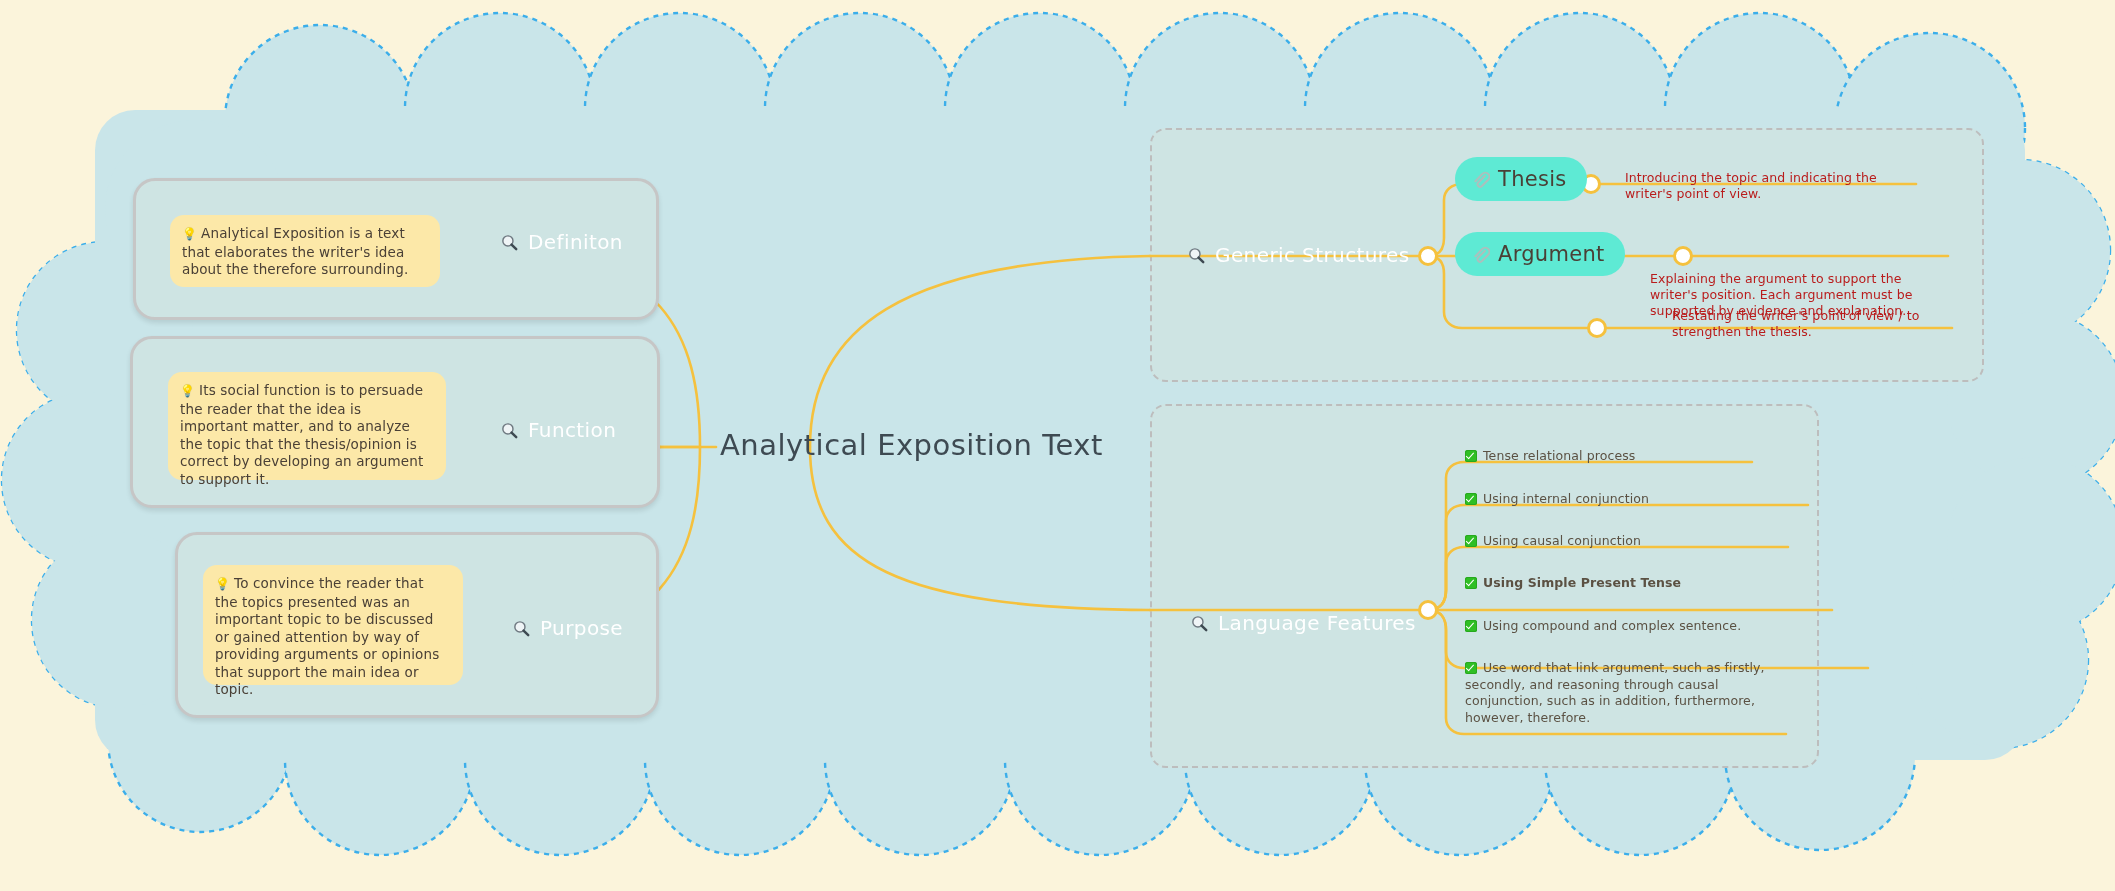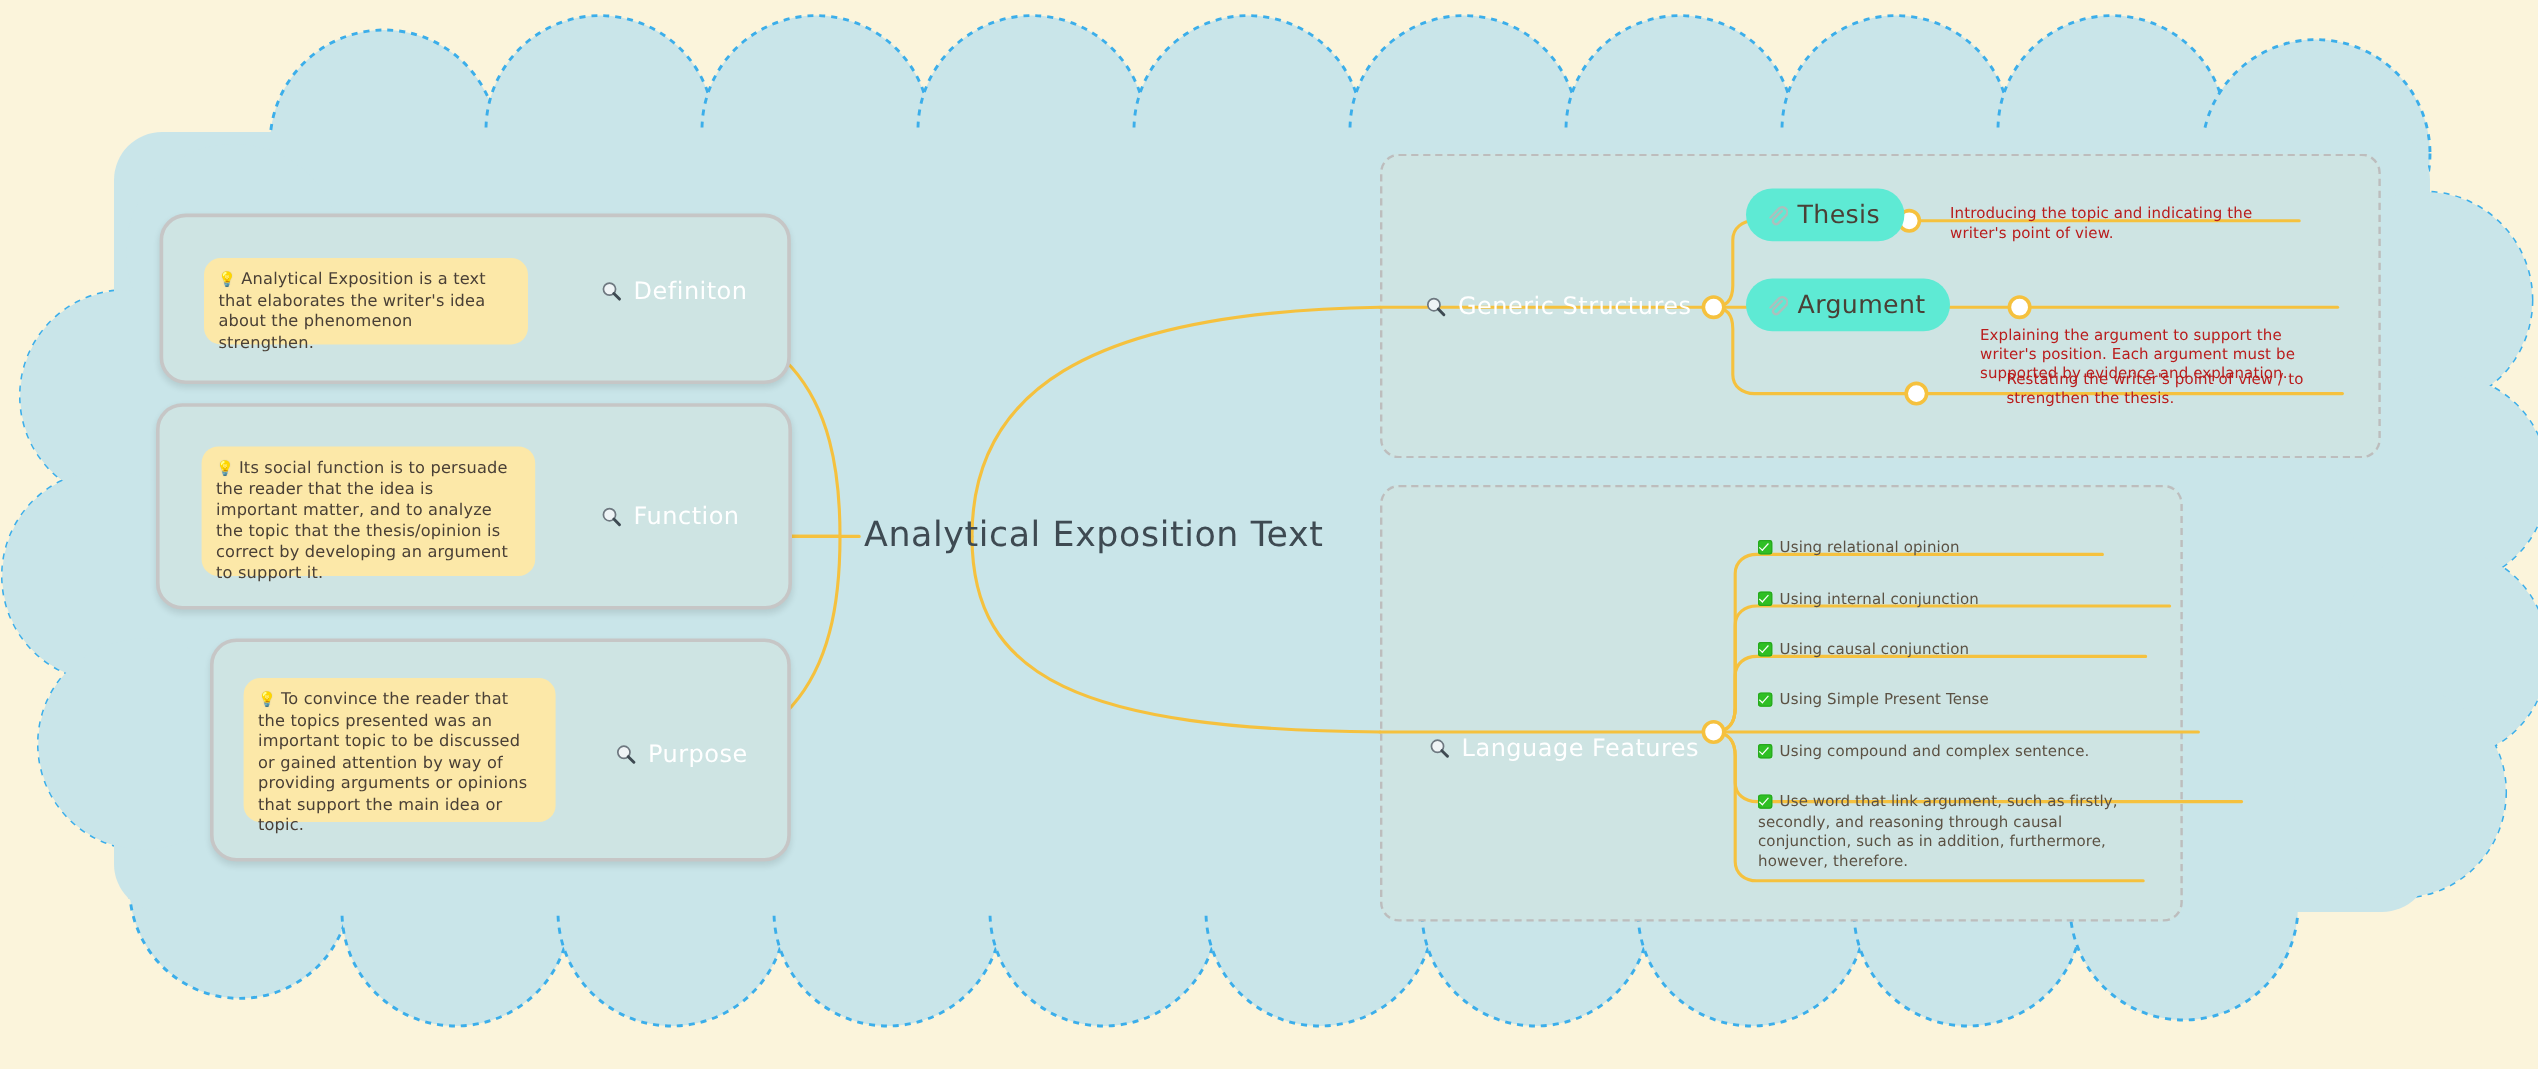--- a/index.html
+++ b/index.html
@@ -239,21 +239,21 @@
   </svg>
 
   <div class="dashed-box" style="left:1150px;top:128px;width:830px;height:250px;"></div>
   <div class="dashed-box" style="left:1150px;top:404px;width:665px;height:360px;"></div>
 
   <div class="outer-card" style="left:133px;top:178px;width:520px;height:136px;"></div>
   <div class="outer-card" style="left:130px;top:336px;width:524px;height:166px;"></div>
   <div class="outer-card" style="left:175px;top:532px;width:478px;height:180px;"></div>
 
   <div class="note" style="left:170px;top:215px;width:270px;height:72px;">
-    <span class="bulb">💡</span><span>Analytical Exposition is a text that elaborates the writer's idea about the phenomenon strengthen.</span>
+    <span class="bulb">💡</span><span>Analytical Exposition is a text that elaborates the writer's idea about the therefore surrounding.</span>
   </div>
 
   <div class="note" style="left:168px;top:372px;width:278px;height:108px;">
     <span class="bulb">💡</span><span>Its social function is to persuade the reader that the idea is important matter, and to analyze the topic that the thesis/opinion is correct by developing an argument to support it.</span>
   </div>
 
   <div class="note" style="left:203px;top:565px;width:260px;height:120px;">
     <span class="bulb">💡</span><span>To convince the reader that the topics presented was an important topic to be discussed or gained attention by way of providing arguments or opinions that support the main idea or topic.</span>
   </div>
 
@@ -312,32 +312,32 @@
     </svg>
     <span>Argument</span>
   </div>
 
 
   <div class="desc" style="left:1625px;top:170px;width:290px;">Introducing the topic and indicating the writer's point of view.</div>
   <div class="desc" style="left:1650px;top:230px;width:300px;margin-top:41px;">Explaining the argument to support the writer's position. Each argument must be supported by evidence and explanation.</div>
   <div class="desc" style="left:1672px;top:308px;width:286px;">Restating the writer's point of view / to strengthen the thesis.</div>
 
   <div class="feat" style="left:1465px;top:448px;width:300px;">
-    <span class="chk"></span><span>Using relational opinion</span>
+    <span class="chk"></span><span>Tense relational process</span>
   </div>
 
   <div class="feat" style="left:1465px;top:491px;width:320px;">
     <span class="chk"></span><span>Using internal conjunction</span>
   </div>
 
   <div class="feat" style="left:1465px;top:533px;width:320px;">
     <span class="chk"></span><span>Using causal conjunction</span>
   </div>
 
-  <div class="feat" style="left:1465px;top:575px;width:330px;">
+  <div class="feat" style="left:1465px;top:575px;width:330px;font-weight:bold;">
     <span class="chk"></span><span>Using Simple Present Tense</span>
   </div>
 
   <div class="feat" style="left:1465px;top:618px;width:360px;">
     <span class="chk"></span><span>Using compound and complex sentence.</span>
   </div>
 
   <div class="feat" style="left:1465px;top:660px;width:325px;">
     <span class="chk"></span><span>Use word that link argument, such as firstly, secondly, and reasoning through causal conjunction, such as in addition, furthermore, however, therefore.</span>
   </div>

